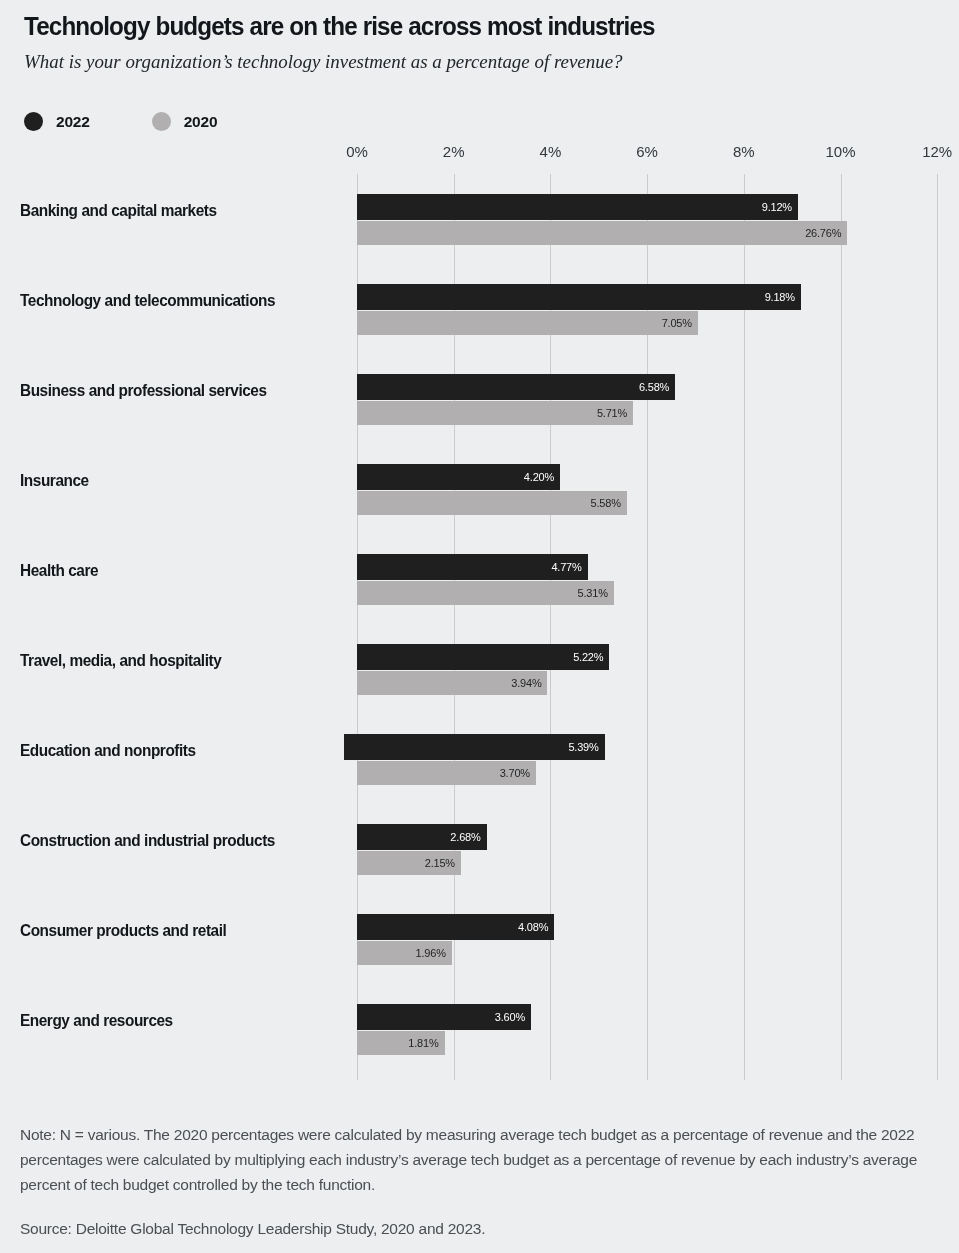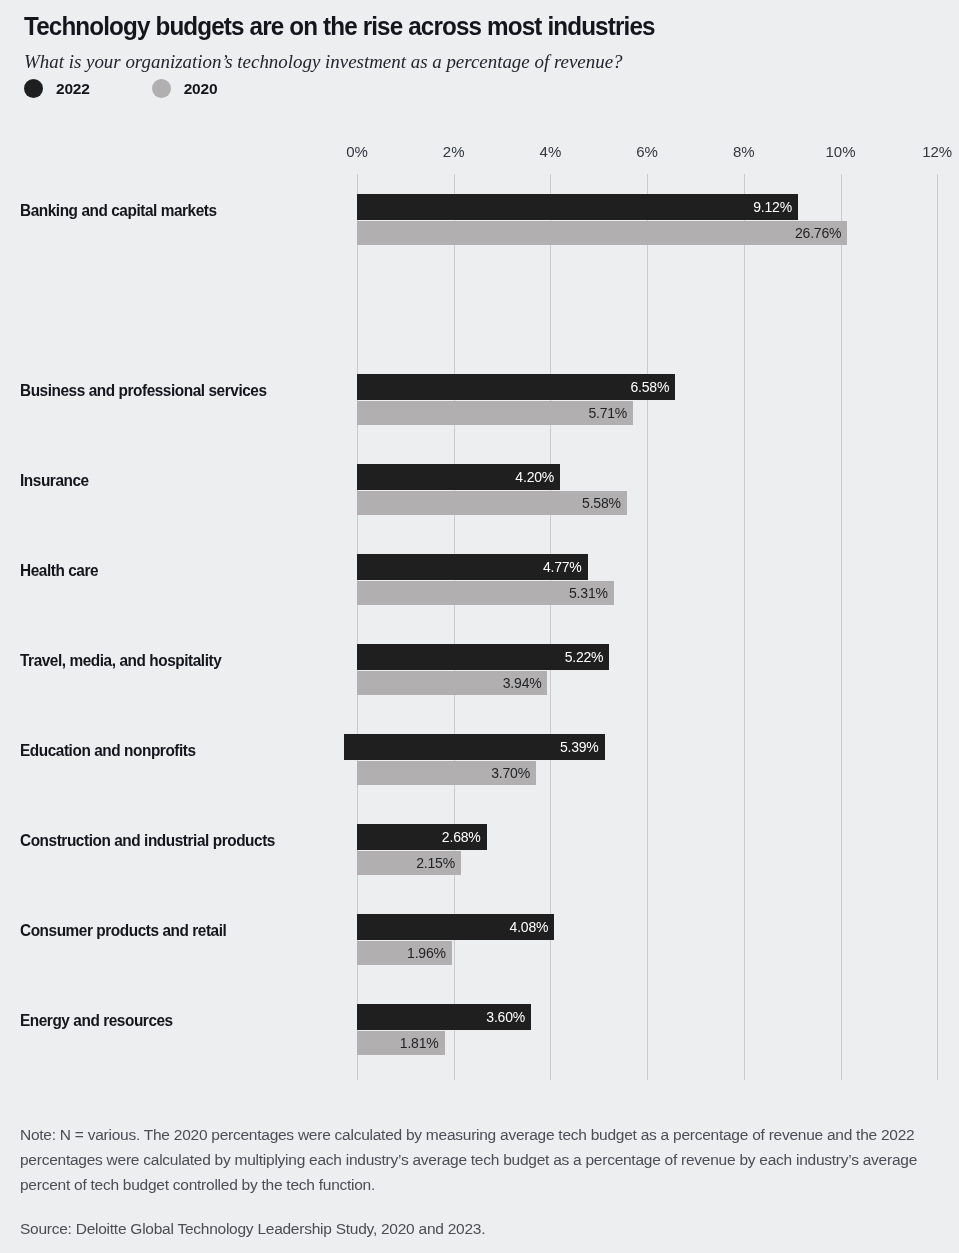--- a/index.html
+++ b/index.html
@@ -41,22 +41,22 @@
     font-size: 19.5px;
     color: #22262b;
     margin-top: 8px;
     line-height: 24px;
     transform: scaleX(0.97);
     transform-origin: left center;
     white-space: nowrap;
   }
   .legend {
     display: flex;
-    align-items: flex-start;
-    margin-top: 5px;
+    align-items: flex-end;
+    margin-top: 31px;
     height: 26px;
   }
   .legend-item {
     display: flex;
     align-items: center;
   }
   .legend-item + .legend-item { margin-left: 62px; }
   .legend-dot {
     width: 19px;
     height: 19px;
@@ -144,21 +144,21 @@
     top: 20px;
     height: 26px;
     background: #1f1f1f;
   }
   .bar-2020 {
     top: 47px;
     height: 24px;
     background: #b1afaf;
   }
   .bar-value {
-    font-size: 14px;
+    font-size: 11px;
     padding-right: 6px;
     white-space: nowrap;
     letter-spacing: -0.2px;
   }
   .bar-2022 .bar-value { color: #ffffff; }
   .bar-2020 .bar-value { color: #1f2124; }
   
   .footer {
     position: absolute;
     left: 20px;
@@ -220,20 +220,29 @@
     <div class="bars-area" id="bars-host">
         <div class="cat-group" style="top: 0px;">
           <div class="cat-label">Banking and capital markets</div>
           <div class="bar bar-2022" style="left: 357px; width: 440.952px;">
             <span class="bar-value">9.12%</span>
           </div>
           <div class="bar bar-2020" style="left: 357px; width: 490.269px;">
             <span class="bar-value">26.76%</span>
           </div>
         </div>
+        <div class="cat-group" style="top: 90px;">
+          <div class="cat-label">Technology and telecommunications</div>
+          <div class="bar bar-2022" style="left: 357px; width: 443.853px;">
+            <span class="bar-value">9.18%</span>
+          </div>
+          <div class="bar bar-2020" style="left: 357px; width: 340.868px;">
+            <span class="bar-value">7.05%</span>
+          </div>
+        </div>
         <div class="cat-group" style="top: 180px;">
           <div class="cat-label">Business and professional services</div>
           <div class="bar bar-2022" style="left: 357px; width: 318.143px;">
             <span class="bar-value">6.58%</span>
           </div>
           <div class="bar bar-2020" style="left: 357px; width: 276.079px;">
             <span class="bar-value">5.71%</span>
           </div>
         </div>
         <div class="cat-group" style="top: 270px;">

